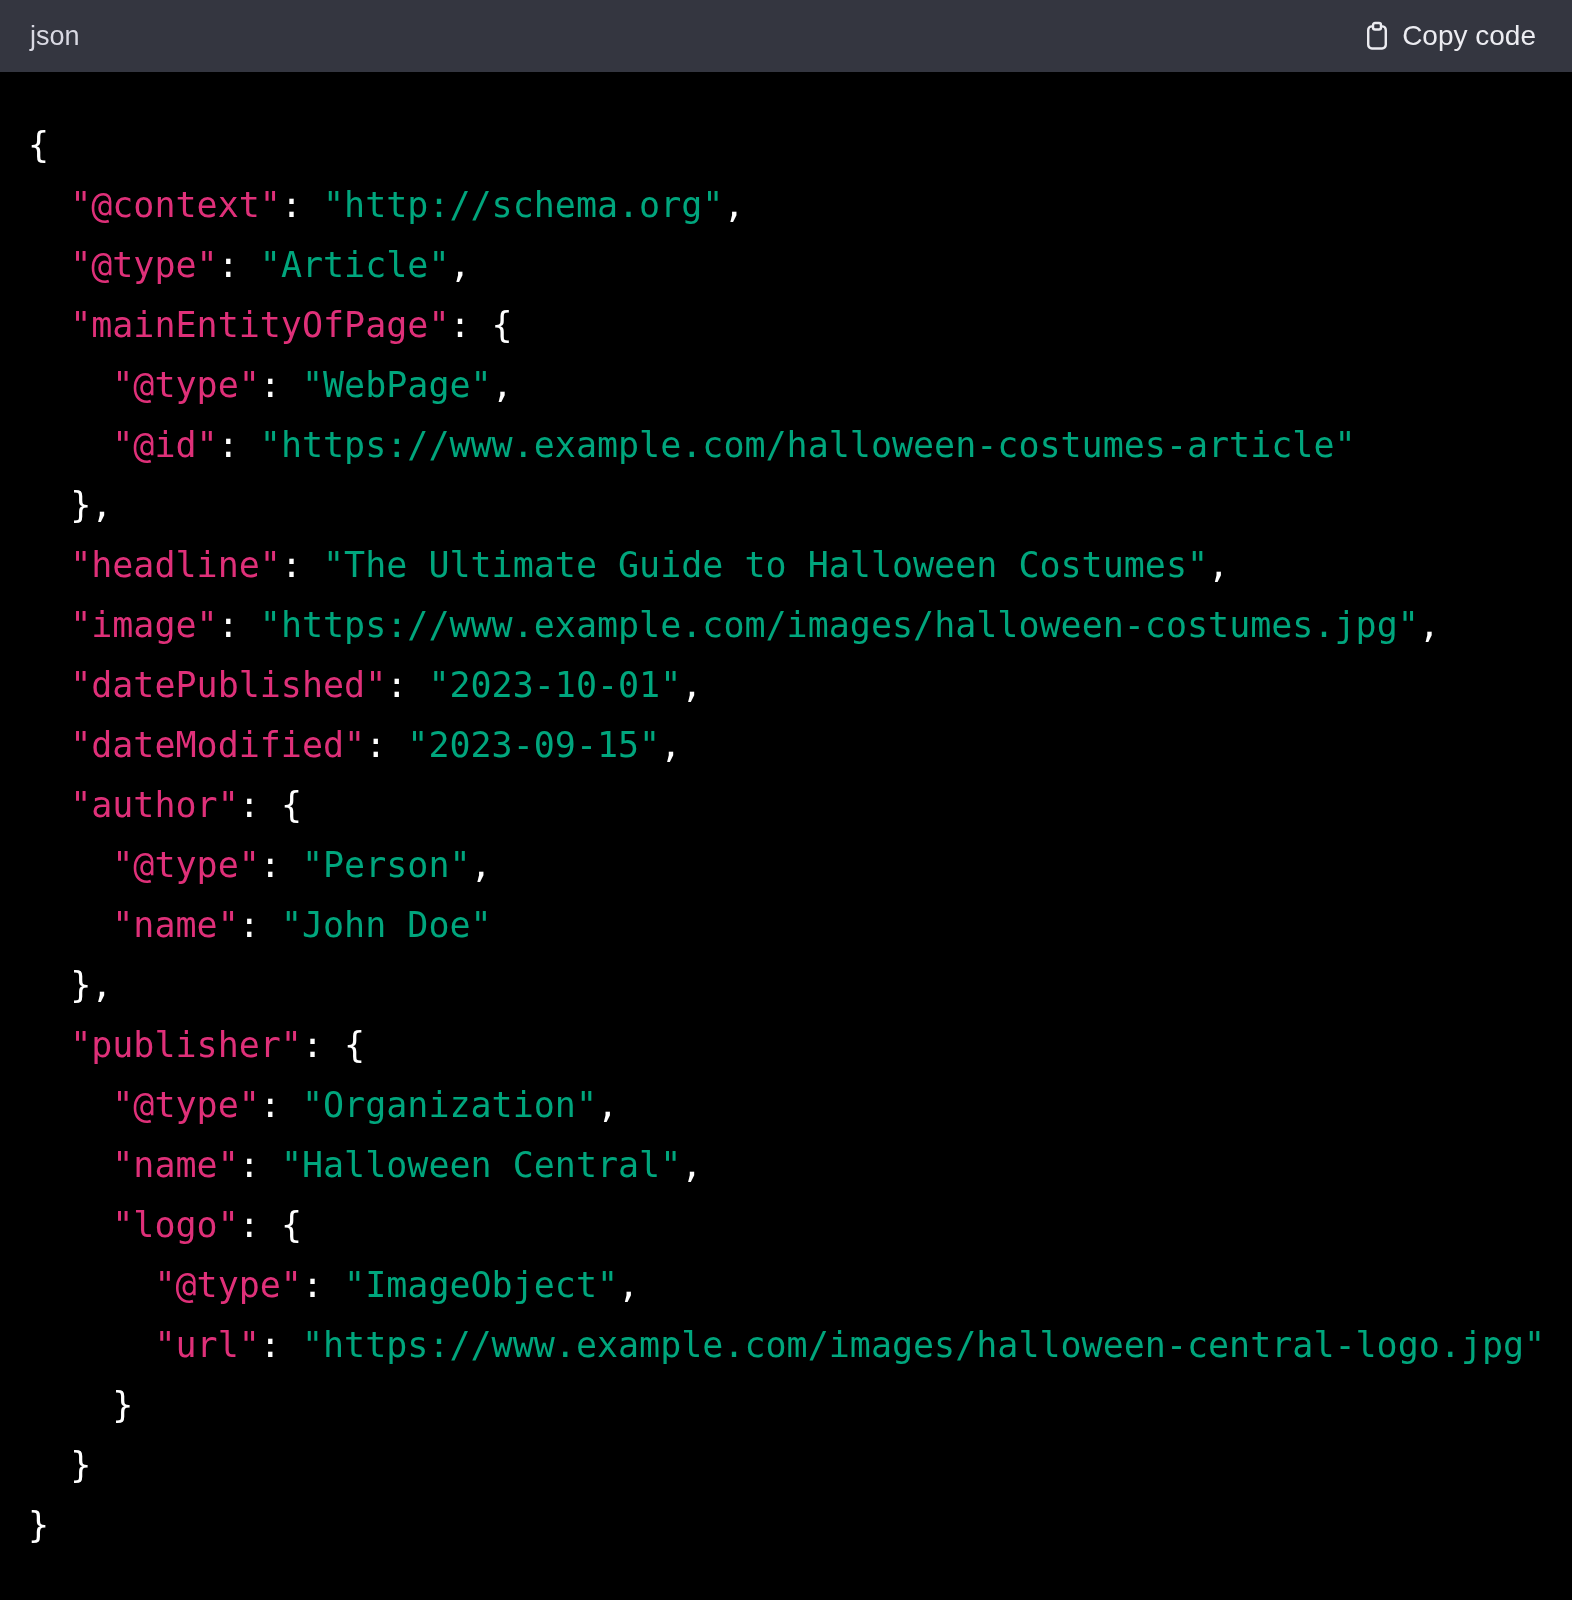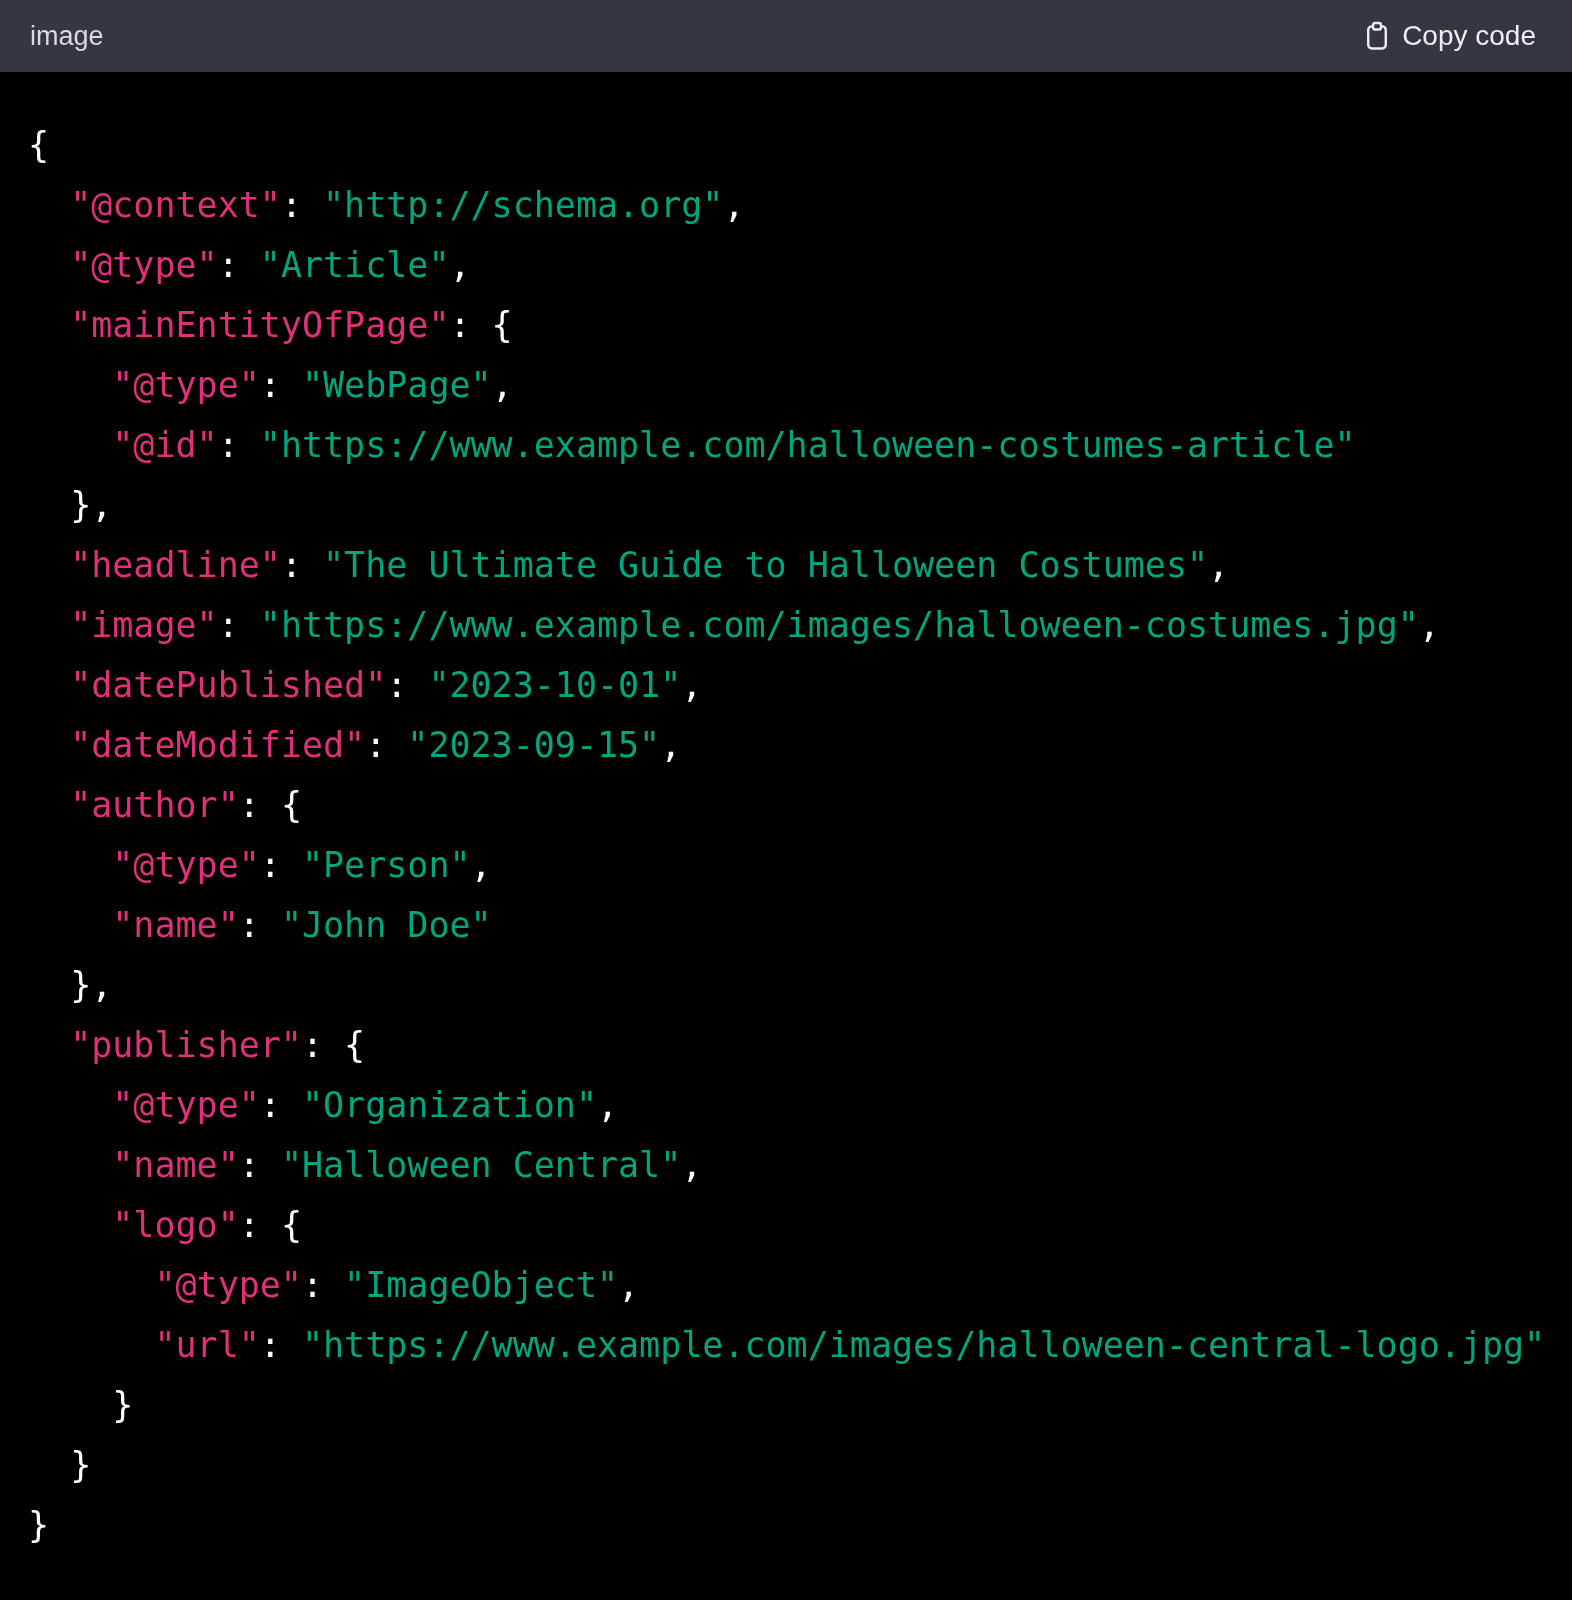--- a/index.html
+++ b/index.html
@@ -52,21 +52,21 @@
   .ln{height:60px;}
   .tok-k{color:var(--key-color);}
   .tok-s{color:var(--str-color);}
   .tok-p{color:var(--punct-color);}
 </style>
 </head>
 <body>
 
 <div class="codeblock">
   <div class="cb-header">
-    <span class="lang">image</span>
+    <span class="lang">json</span>
     <button class="copy-btn">
       <span class="clip">
         <svg width="34" height="34" viewBox="0 0 24 24" fill="none" stroke="#ececf1" stroke-width="1.7" stroke-linecap="round" stroke-linejoin="round">
           <rect x="5.8" y="5.2" width="12.4" height="15.6" rx="2.6"></rect>
           <rect x="9.2" y="2.8" width="5.6" height="4.6" rx="1.4" fill="#343640"></rect>
         </svg>
       </span>
       <span>Copy code</span>
     </button>
   </div>

